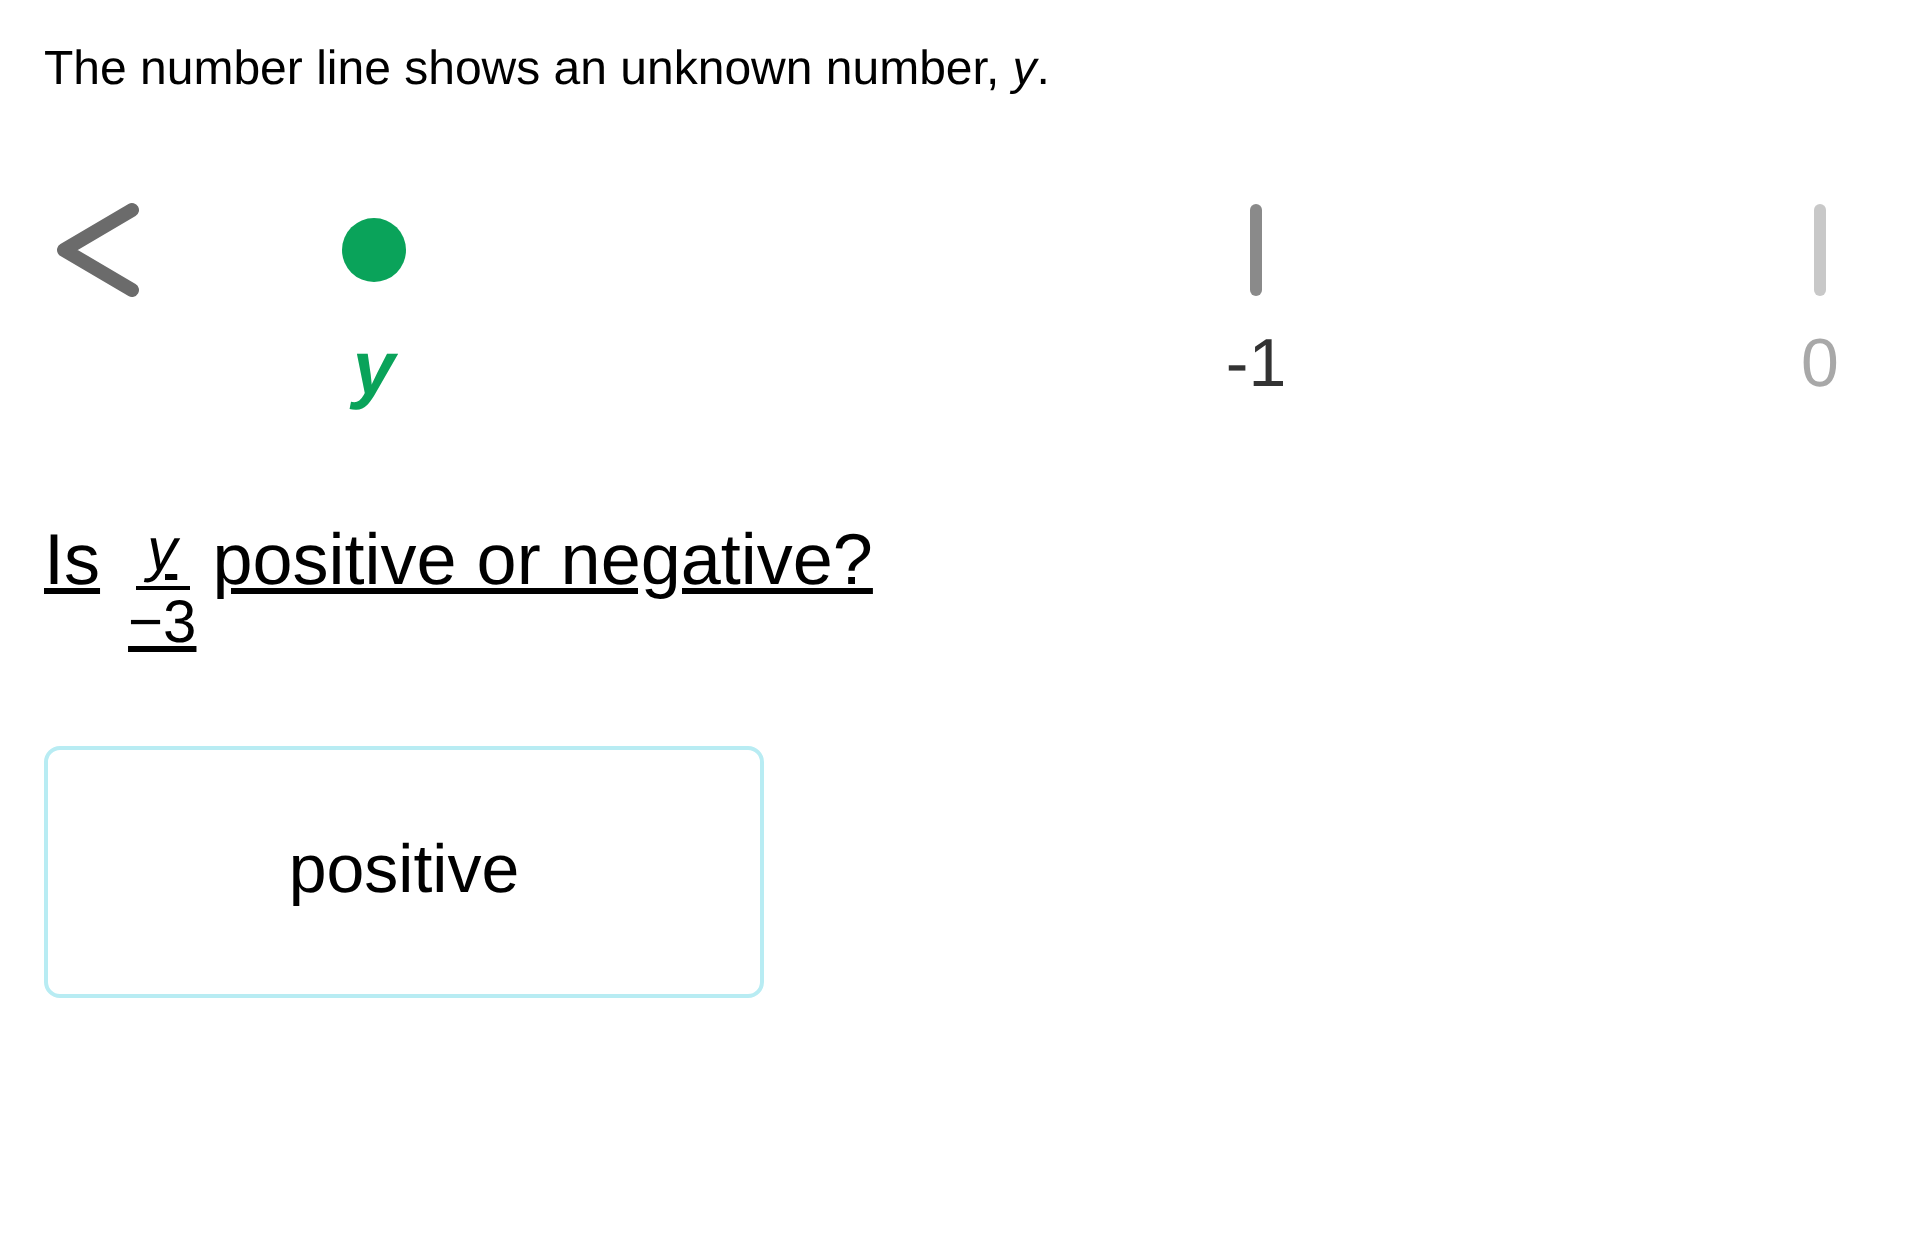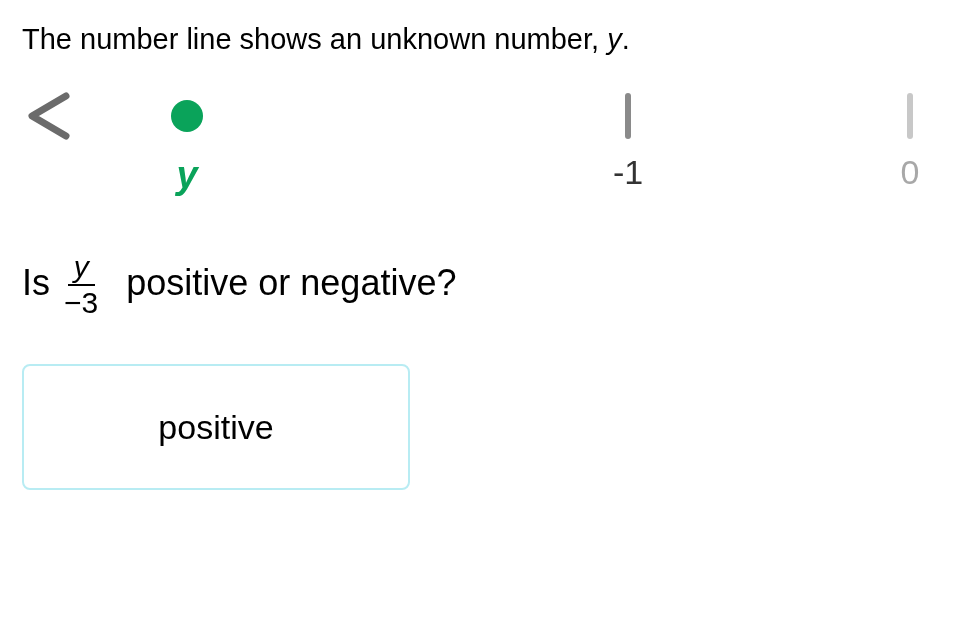--- a/index.html
+++ b/index.html
@@ -6,40 +6,41 @@
   body {
     font-family: -apple-system, BlinkMacSystemFont, "Segoe UI", Helvetica, Arial, sans-serif;
     margin: 0;
     padding: 18px 22px;
     width: 965px;
     height: 626px;
     background: #fff;
     color: #000;
   }
   .prompt {
-    font-size: 29px;
+    font-size: 24px;
     line-height: 1.45;
-    margin-bottom: 20px;
+    margin-bottom: 36px;
   }
   .prompt .var {
     font-style: italic;
   }
   .numberline-wrap {
     position: relative;
     height: 130px;
     margin-bottom: 40px;
   }
   .numberline-svg {
     display: block;
   }
   .question {
     font-size: 36px;
     display: flex;
-    align-items: center;
+    align-items: flex-start;
     margin-bottom: 48px;
+    text-decoration: underline;
   }
   .question .lead {
     margin-right: 10px;
   }
   .fraction {
     display: inline-flex;
     flex-direction: column;
     align-items: center;
     margin: 0 6px 0 4px;
     line-height: 1;
@@ -50,33 +51,33 @@
     font-style: italic;
     font-size: 30px;
     padding: 0 6px 2px 6px;
     border-bottom: 2px solid #000;
   }
   .fraction .den {
     font-size: 30px;
     padding-top: 2px;
   }
   .question .tail {
-    margin-left: 22px;
+    margin-left: 2px;
   }
   .options {
     display: flex;
     gap: 36px;
   }
   .option-btn {
     border: 2px solid #b8ecf3;
     border-radius: 8px;
     background: #fff;
     font-size: 34px;
     color: #000;
-    width: 388px;
+    width: 360px;
     height: 126px;
     display: flex;
     align-items: center;
     justify-content: center;
     cursor: pointer;
   }
 </style>
 </head>
 <body>
 

